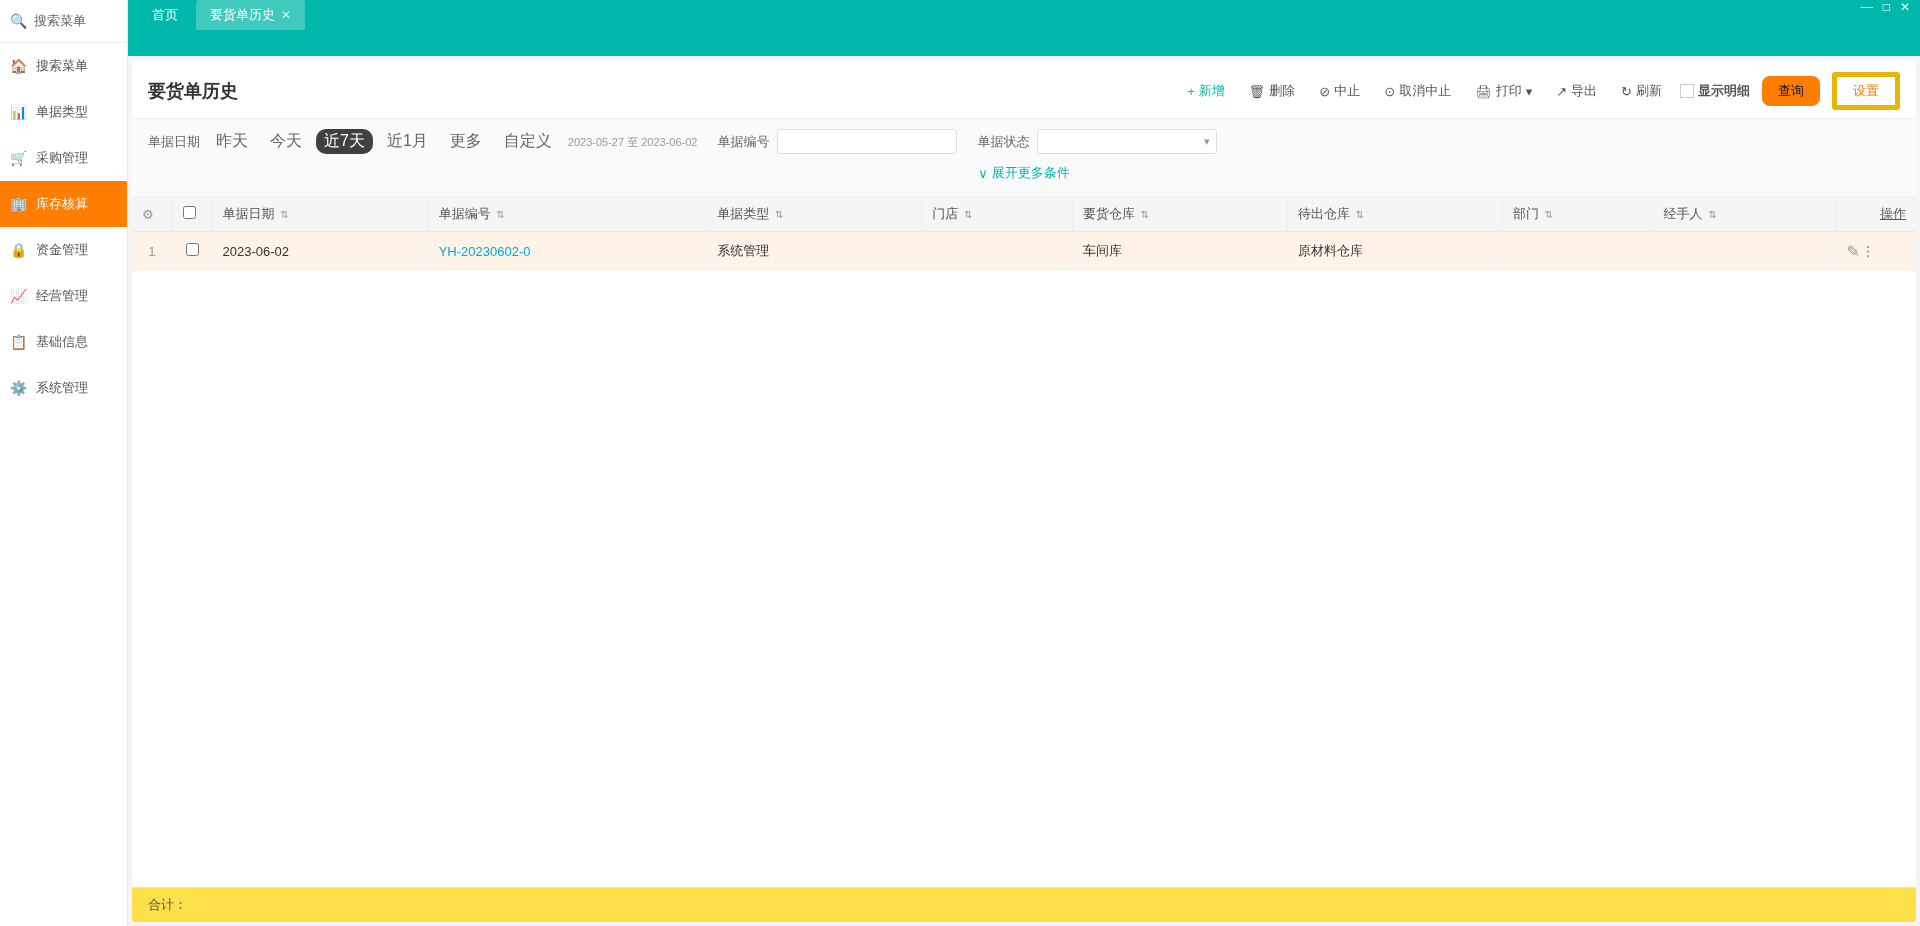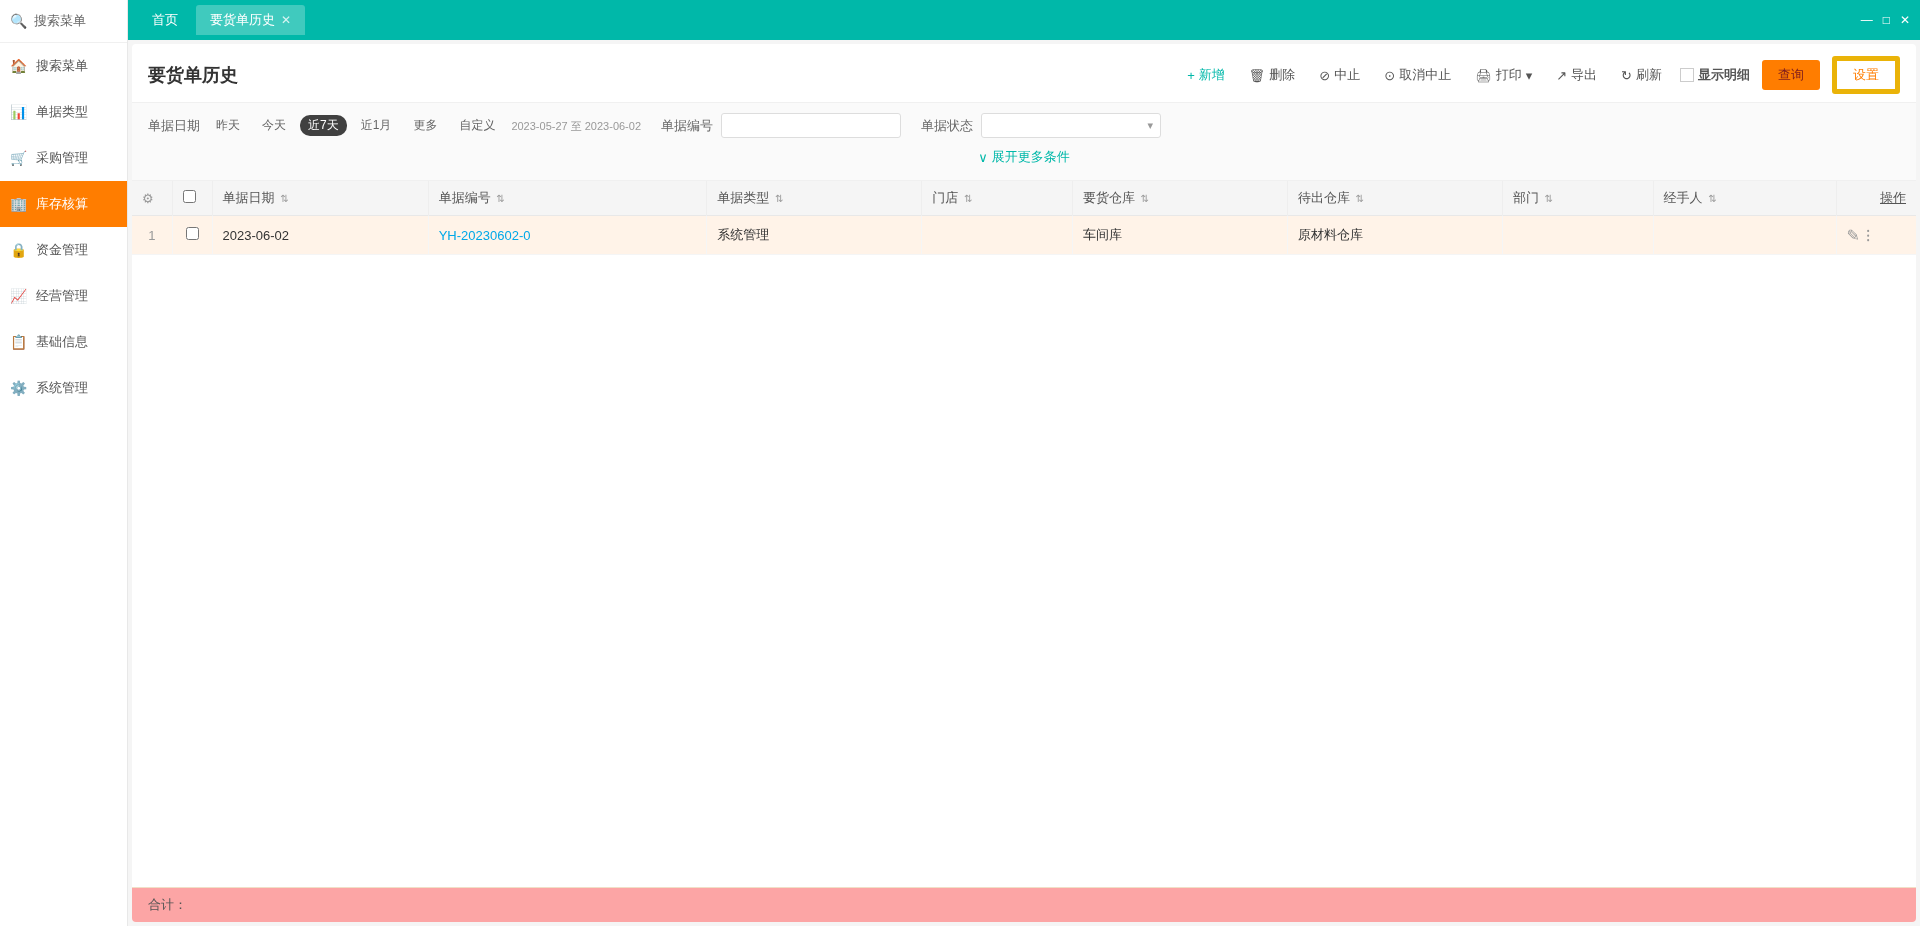--- a/index.html
+++ b/index.html
@@ -43,23 +43,23 @@
     .main {
       flex: 1;
       display: flex;
       flex-direction: column;
       overflow: hidden;
     }
 
     
     .topbar {
       background: #00b8a9;
-      height: 40px;
-      display: flex;
-      align-items: center;
+      height: 56px;
+      display: flex;
+      align-items: flex-start;
       padding: 0 10px;
       gap: 4px;
       flex-shrink: 0;
     }
     .topbar-tab {
       padding: 6px 14px;
       color: #fff;
       cursor: pointer;
       font-size: 13px;
       border-radius: 3px 3px 0 0;
@@ -116,24 +116,24 @@
       gap: 4px;
       cursor: pointer;
       color: #555;
       padding: 4px 6px;
       border-radius: 3px;
     }
     .toolbar-btn.add { color: #00b8a9; }
     .toolbar-btn.delete { color: #555; }
     .btn-primary {
       background: #ff7d00;
-      color: #7f1d1d;
+      color: #0f172a;
       border: none;
       padding: 6px 16px;
-      border-radius: 3px;
+      border-radius: 8px;
       cursor: pointer;
       font-size: 13px;
     }
     .btn-secondary {
       background: #fff;
       color: #ff7d00;
       border: 5px solid #eab308;
       padding: 5px 16px;
       border-radius: 3px;
       cursor: pointer;
@@ -170,21 +170,21 @@
     }
     .filter-label { color: #666; font-size: 13px; white-space: nowrap; }
     .filter-dates {
       display: flex;
       align-items: center;
       gap: 6px;
     }
     .date-btn {
       padding: 2px 8px;
       border-radius: 10px;
-      font-size: 12px;
+      font-size: 16px;
       cursor: pointer;
       color: #666;
     }
     .date-btn.active { background: #404040; color: #fff; }
     .filter-input {
       border: 1px solid #ddd;
       border-radius: 3px;
       padding: 4px 8px;
       font-size: 13px;
       width: 180px;
@@ -267,21 +267,21 @@
     .row-num { color: #999; text-align: center; }
     .checkbox-cell { text-align: center; }
     .action-icons { display: flex; gap: 6px; align-items: center; }
     .action-icon { cursor: pointer; color: #999; font-size: 16px; }
 
     
     .settings-icon { cursor: pointer; color: #999; }
 
     
     .table-footer {
-      background: #fca5a5;
+      background: #fde047;
       padding: 8px 16px;
       border-top: 1px solid #f0e0c8;
       font-size: 13px;
       color: #555;
       flex-shrink: 0;
     }
     .pagination {
       background: #fff;
       padding: 8px 16px;
       display: flex;

